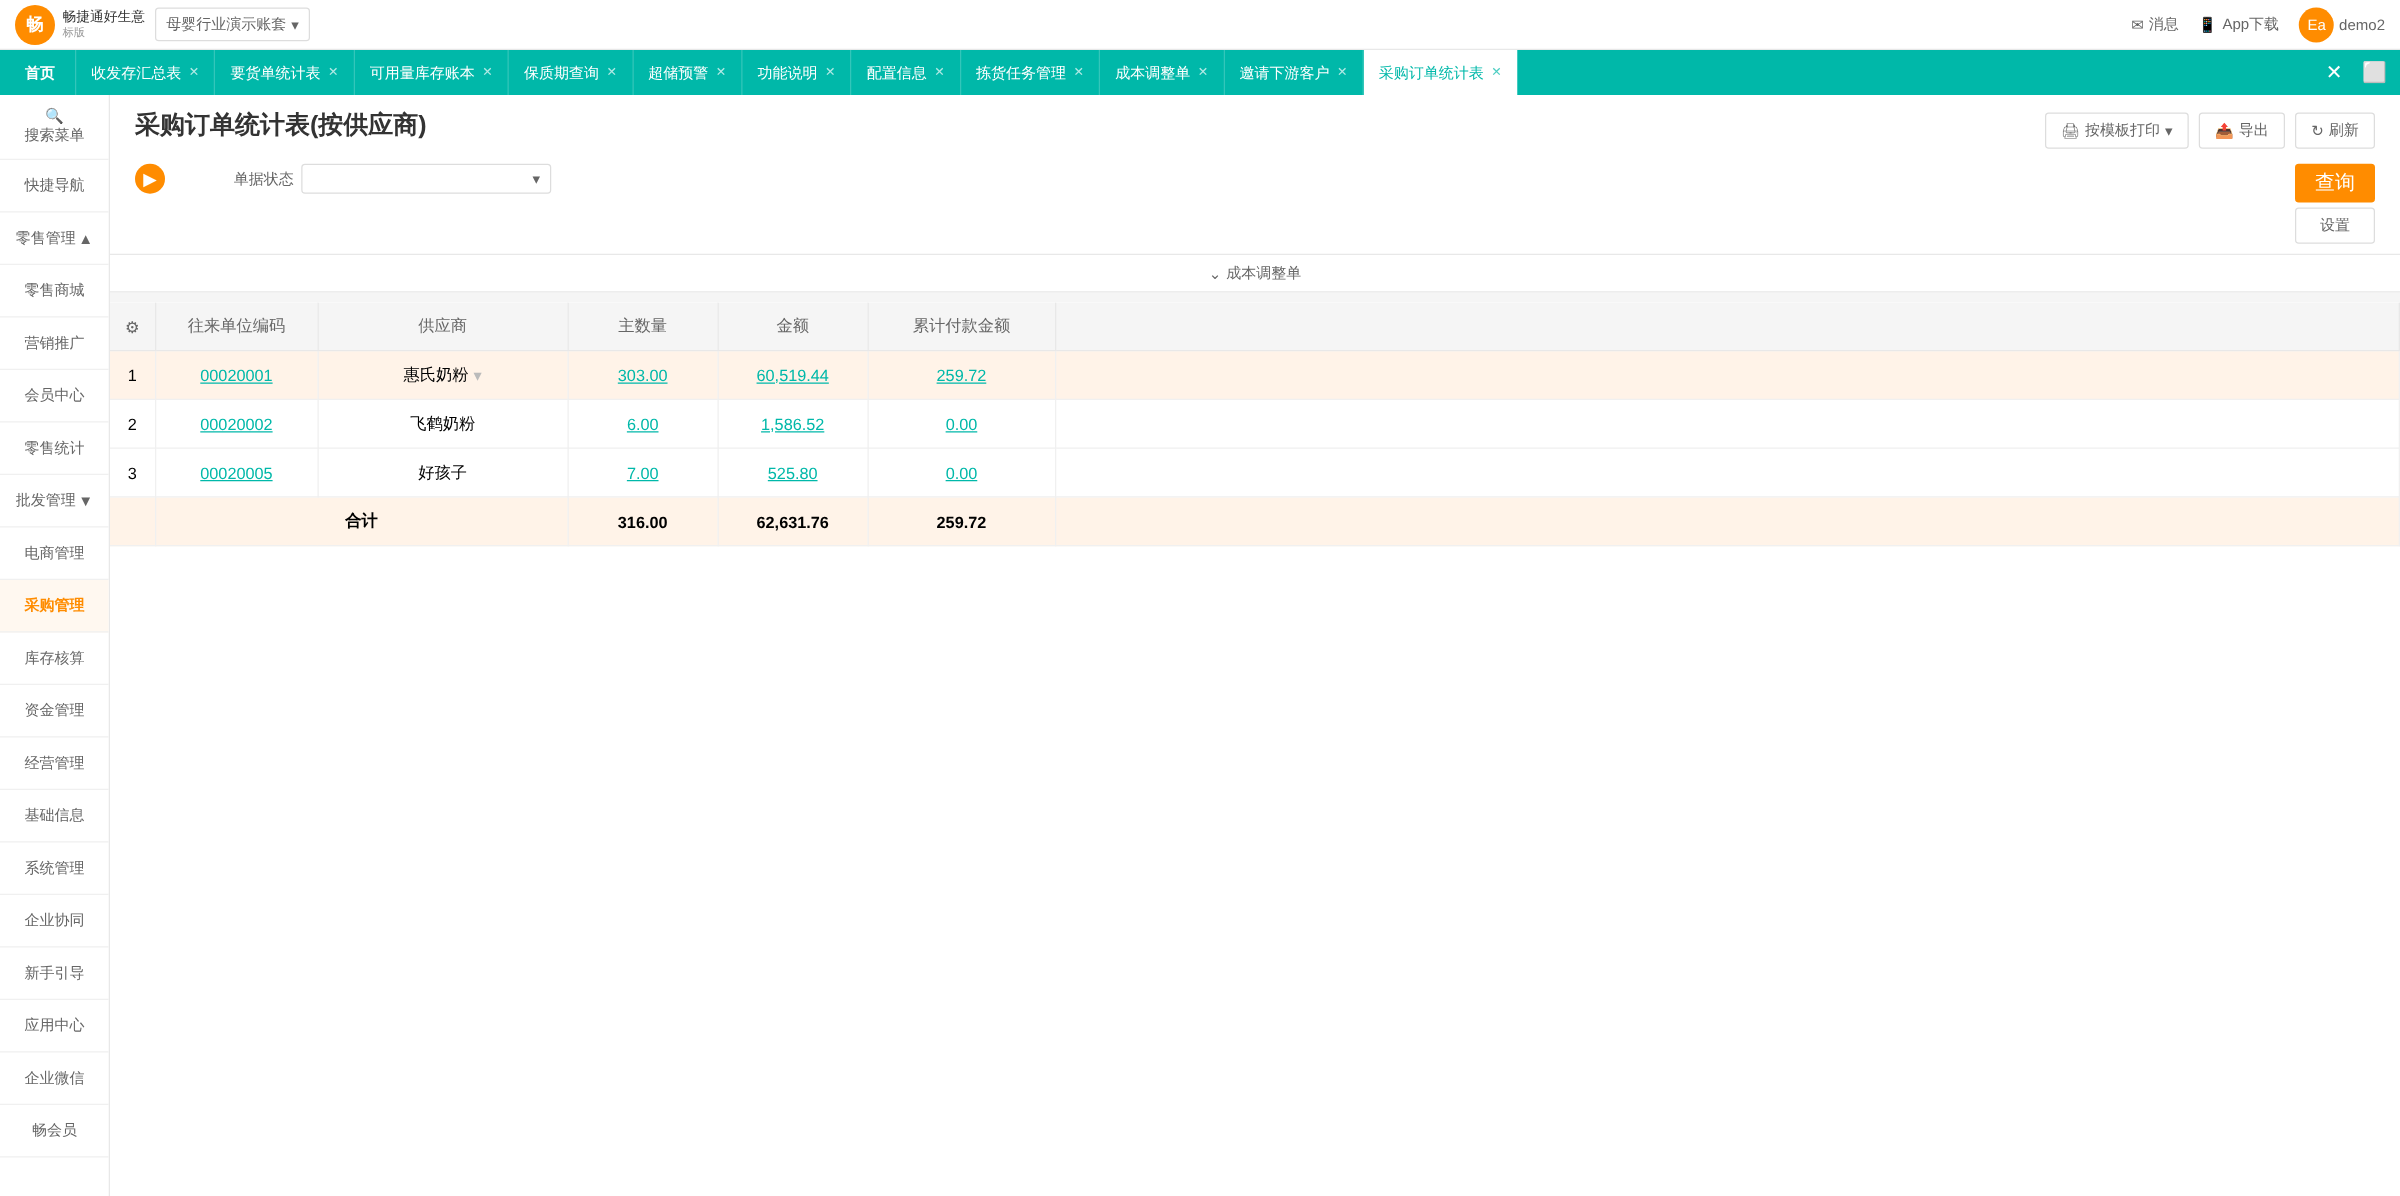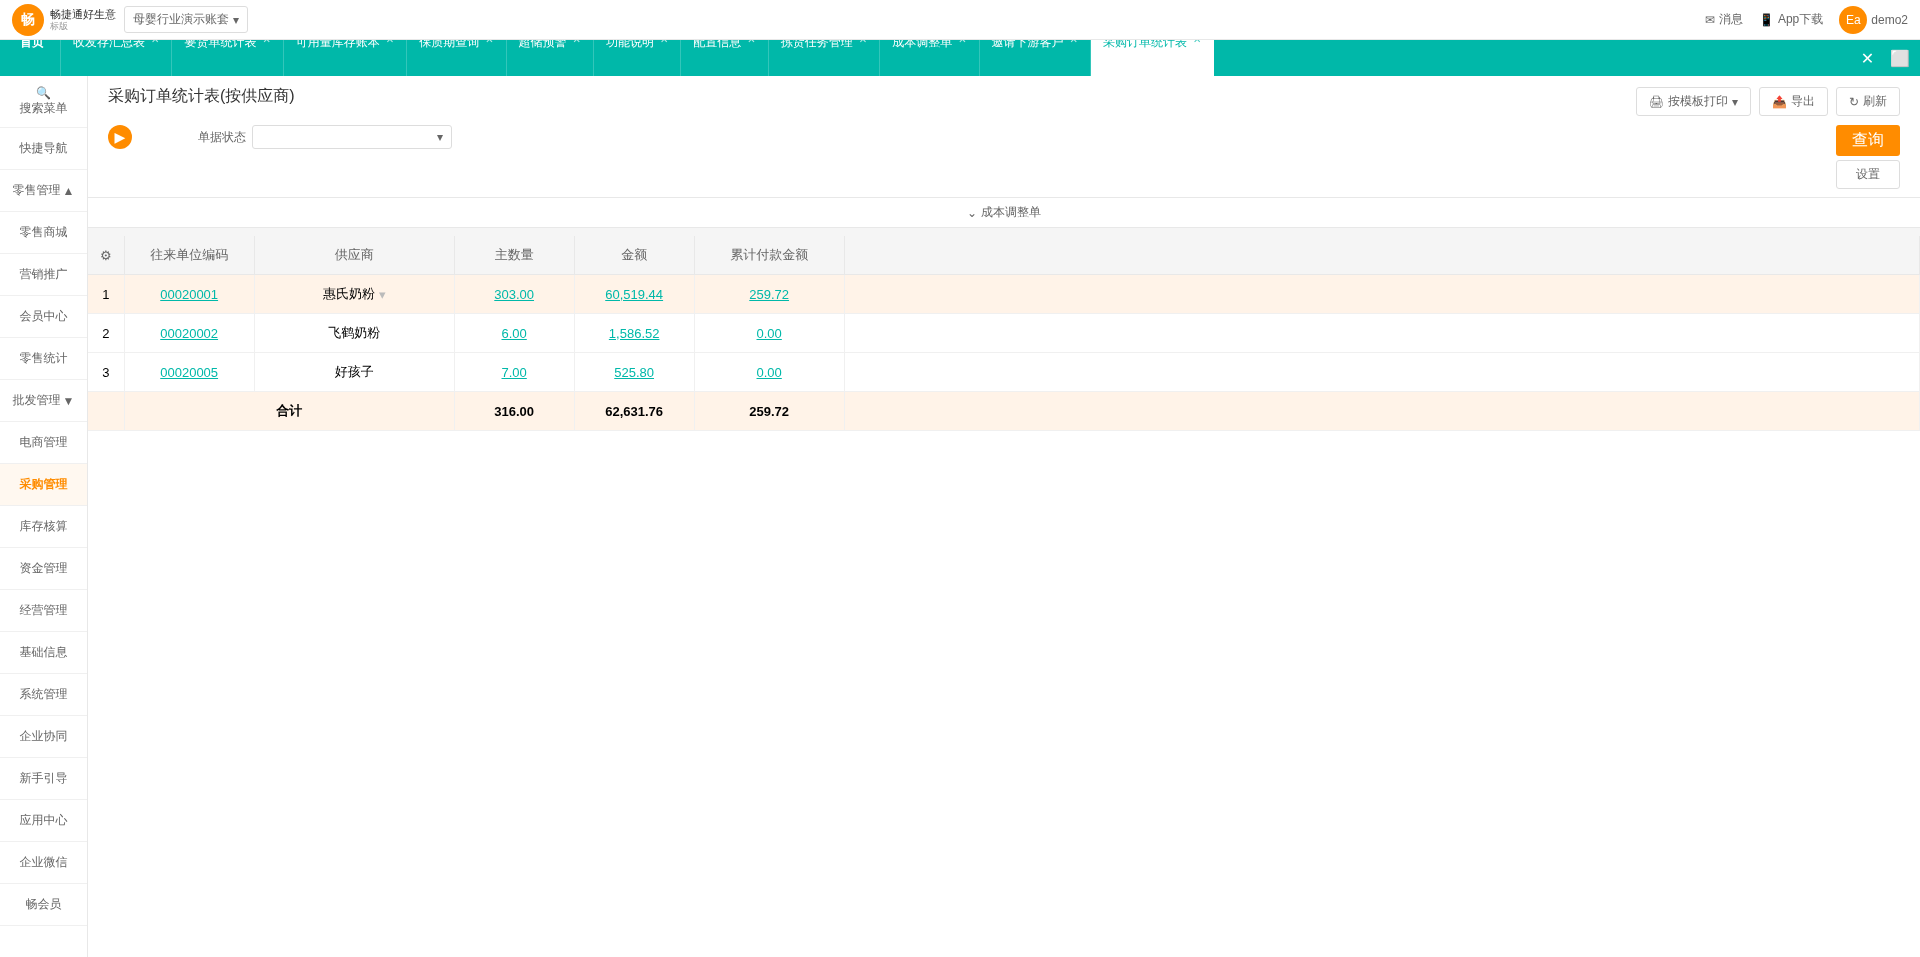--- a/index.html
+++ b/index.html
@@ -11,38 +11,38 @@
     .logo-area { display: flex; align-items: center; gap: 6px; }
     .logo-icon { width: 32px; height: 32px; background: #ff8c00; border-radius: 50%; display: flex; align-items: center; justify-content: center; color: #fff; font-size: 14px; font-weight: bold; }
     .logo-text { font-size: 11px; color: #333; line-height: 1.2; }
     .workspace-selector { display: flex; align-items: center; gap: 4px; color: #666; font-size: 12px; cursor: pointer; padding: 4px 8px; border: 1px solid #ddd; border-radius: 3px; background: #fff; }
     .top-bar-right { display: flex; align-items: center; gap: 16px; }
     .top-bar-icon { display: flex; align-items: center; gap: 4px; color: #666; font-size: 12px; cursor: pointer; }
     .avatar { width: 28px; height: 28px; border-radius: 50%; background: #ff8c00; display: flex; align-items: center; justify-content: center; color: #fff; font-size: 12px; }
 
     
     .nav-tabs { display: flex; align-items: center; background: #00b8a9; height: 36px; padding: 0 4px; overflow: hidden; }
-    .nav-tab { display: flex; gap: 4px; padding: 0 12px; height: 48px; color: #fff; font-size: 12px; cursor: pointer; white-space: nowrap; border-right: 1px solid rgba(255,255,255,0.2); }
+    .nav-tab { display: flex; align-items: center; gap: 4px; padding: 0 12px; height: 48px; color: #fff; font-size: 12px; cursor: pointer; white-space: nowrap; border-right: 1px solid rgba(255,255,255,0.2); }
     .nav-tab.active { background: #fff; color: #00b8a9; border-radius: 3px 3px 0 0; }
     .nav-tab .close-btn { font-size: 10px; opacity: 0.7; margin-left: 2px; }
     .nav-tab-home { padding: 0 16px; font-weight: bold; }
     .nav-tabs-end { margin-left: auto; display: flex; align-items: center; gap: 4px; }
     .nav-tabs-end span { color: #fff; cursor: pointer; font-size: 16px; padding: 0 6px; }
 
     
     .main-layout { display: flex; flex: 1; overflow: hidden; }
     .sidebar { width: 88px; background: #fff; border-right: 1px solid #e8e8e8; display: flex; flex-direction: column; overflow-y: auto; }
     .sidebar-item { padding: 12px 4px; text-align: center; color: #666; font-size: 12px; cursor: pointer; border-bottom: 1px solid #f0f0f0; }
     .sidebar-item.active { color: #ff8c00; background: #fff8f0; font-weight: bold; }
     .sidebar-item.has-arrow { display: flex; align-items: center; justify-content: center; gap: 2px; }
     .sidebar-search { padding: 10px 4px; text-align: center; color: #666; font-size: 12px; cursor: pointer; border-bottom: 1px solid #f0f0f0; }
 
     
     .content { flex: 1; display: flex; flex-direction: column; overflow: hidden; background: #f5f5f5; }
-    .page-title { font-size: 16px; font-weight: normal; color: #333; margin-bottom: 10px; }
+    .page-title { font-size: 20px; font-weight: bold; color: #333; margin-bottom: 10px; }
     .filter-label { color: #666; font-size: 12px; white-space: nowrap; }
     .date-shortcuts { display: flex; gap: 4px; }
     .date-btn { padding: 2px 6px; font-size: 11px; color: #666; cursor: pointer; border-radius: 2px; }
     .date-custom { display: inline-flex; align-items: center; background: #00b8a9; color: #fff; padding: 1px 6px; border-radius: 2px; font-size: 11px; cursor: pointer; }
     .select-box { border: 1px solid #ddd; border-radius: 3px; padding: 4px 8px; font-size: 12px; min-width: 160px; color: #666; display: flex; align-items: center; justify-content: space-between; cursor: pointer; background: #fff; }
     .goods-input { border: 1px solid #ddd; border-radius: 3px; padding: 4px 8px; font-size: 12px; min-width: 200px; color: #999; display: flex; align-items: center; gap: 4px; cursor: pointer; }
     .expand-btn { display: flex; align-items: center; gap: 4px; color: #666; font-size: 12px; cursor: pointer; margin: 0 auto; }
     .expand-row { background: #fff; display: flex; justify-content: center; padding: 6px; border-bottom: 1px solid #e8e8e8; }
     .btn-print { border: 1px solid #ddd; background: #fff; padding: 5px 12px; border-radius: 3px; font-size: 12px; cursor: pointer; display: flex; align-items: center; gap: 4px; color: #666; }
     .btn-export { border: 1px solid #ddd; background: #fff; padding: 5px 12px; border-radius: 3px; font-size: 12px; cursor: pointer; display: flex; align-items: center; gap: 4px; color: #666; }
@@ -251,21 +251,21 @@
             <span>刷新</span>
           </button>
         </div>
       </div>
 
       <div style="display:flex; align-items:flex-start; gap:16px; padding-bottom:8px; position:relative;">
         <div style="display:flex; align-items:center; margin-right:4px;">
           <div class="toggle-arrow">▶</div>
         </div>
 
-        <div style="display:flex; align-items:center; gap:6px; margin-left: 46px;">
+        <div style="display:flex; align-items:center; gap:6px; margin-left: 35px;">
           <span class="filter-label">单据状态</span>
           <div class="select-box" style="width:200px;">
             <span></span>
             <span>▾</span>
           </div>
         </div>
 
 
         <div style="margin-left:auto; display:flex; flex-direction:column; gap:4px;">
           <button class="btn-query">查询</button>

